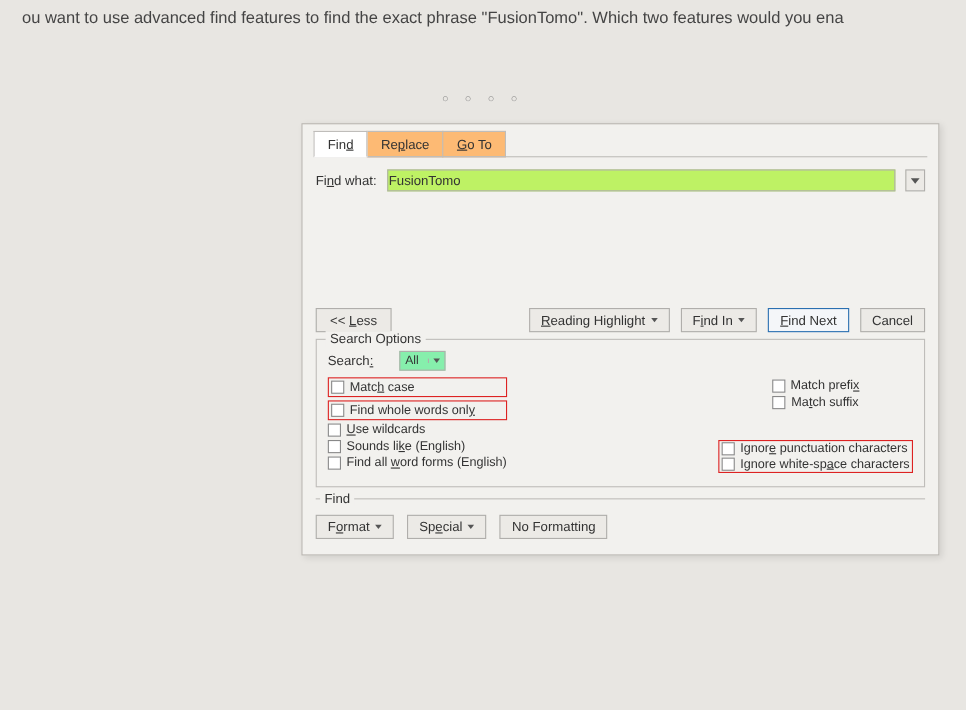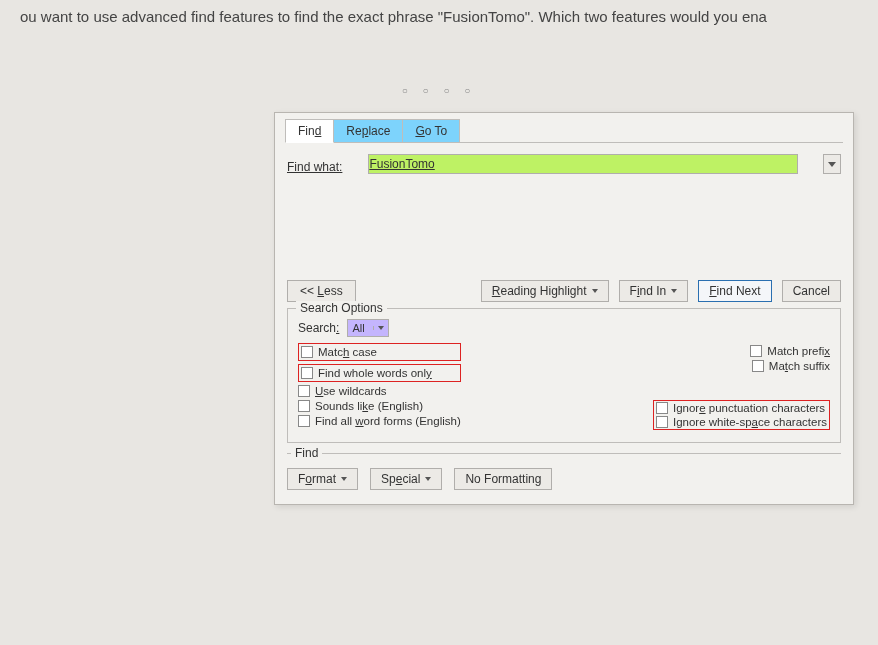--- a/index.html
+++ b/index.html
@@ -58,44 +58,43 @@
       font-size: 13px;
       cursor: pointer;
     }
     .tab-row {
       display: flex;
       margin: 6px 10px 0 10px;
     }
     .tab {
       padding: 4px 12px;
       border: 1px solid #bfbdba;
-      background: #7dd3fc;
+      background: #fdba74;
       margin-right: -1px;
       cursor: pointer;
       font-size: 12px;
       color: #333;
     }
     .tab.active {
       background: #ffffff;
       border-bottom-color: #ffffff;
       position: relative;
       z-index: 1;
     }
     .tab-underline {
       margin: 0 10px;
       border-bottom: 1px solid #bfbdba;
       position: relative;
       top: -1px;
     }
     .find-what-row {
       display: flex;
-      align-items: flex-end;
+      align-items: center;
       margin: 10px 12px;
-      gap: 26px;
-      text-decoration: underline;
+      gap: 10px;
     }
     .find-what-label {
       font-size: 12px;
       color: #333;
     }
     .find-what-input {
       flex: 1;
       border: 1px solid #b0aeab;
       background: #bef264;
       height: 20px;
@@ -161,26 +160,26 @@
       top: -8px;
       left: 8px;
       background: #f2f1ee;
       padding: 0 4px;
       font-size: 12px;
       color: #333;
     }
     .search-row {
       display: flex;
       align-items: center;
-      gap: 8px;
+      gap: 24px;
       margin-bottom: 6px;
     }
     .select {
       border: 1px solid #b0aeab;
-      background: #c4b5fd;
+      background: #86efac;
       height: 18px;
       display: flex;
       align-items: center;
       padding: 0 4px;
       gap: 8px;
       font-size: 11px;
     }
     .select .caret-box {
       border-left: 1px solid #b0aeab;
       padding-left: 4px;
@@ -209,21 +208,21 @@
     }
     .highlight-box {
       border: 1.5px solid #d22;
       padding: 1px 2px;
       display: inline-flex;
       flex-direction: column;
       gap: 2px;
     }
     .highlight-box.single .checkbox-item { padding: 1px 0; }
     .col-right {
-      align-items: flex-end;
+      align-items: center;
       margin-top: 2px;
     }
     .find-section {
       margin: 6px 12px 0 12px;
       border-top: 1px solid #bfbdba;
       padding-top: 8px;
       position: relative;
     }
     .find-section-label {
       position: absolute;

